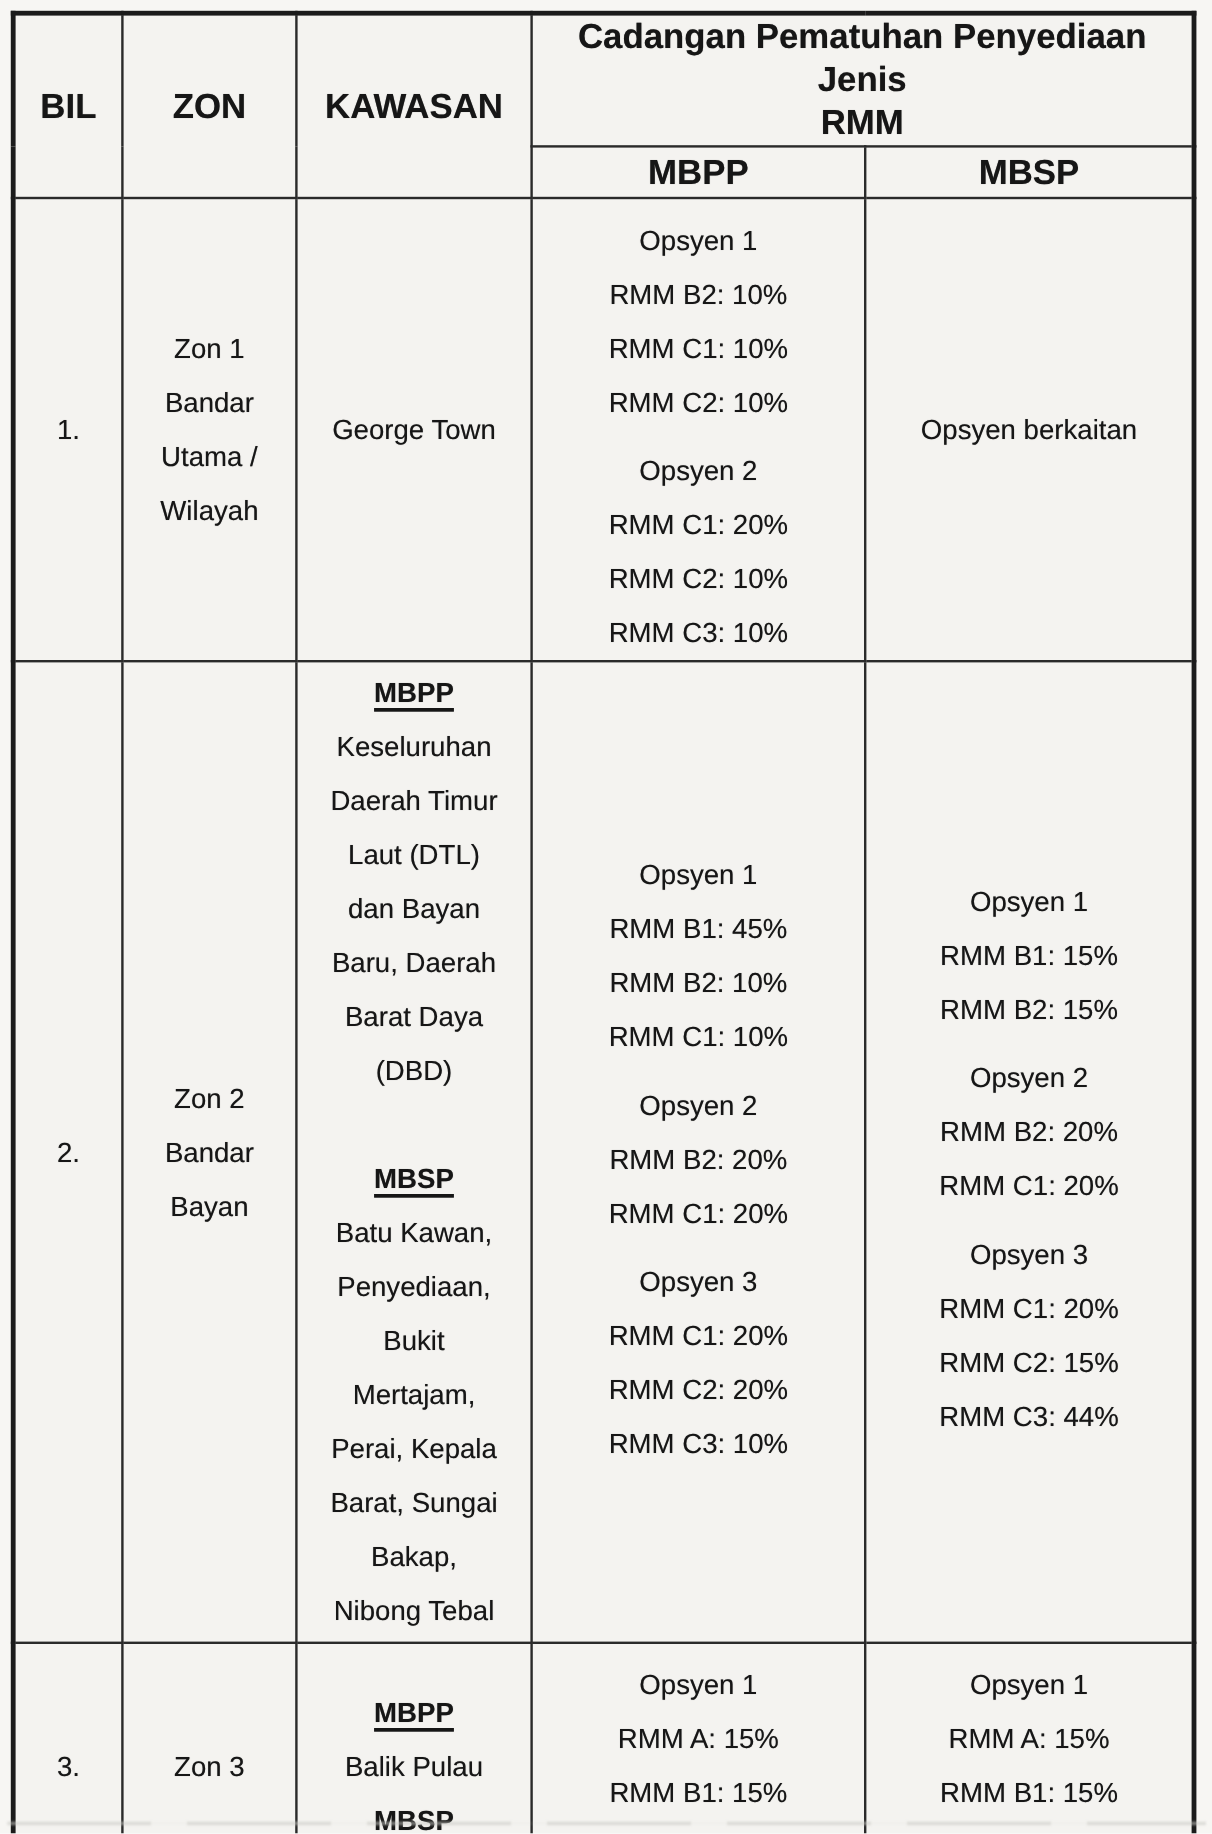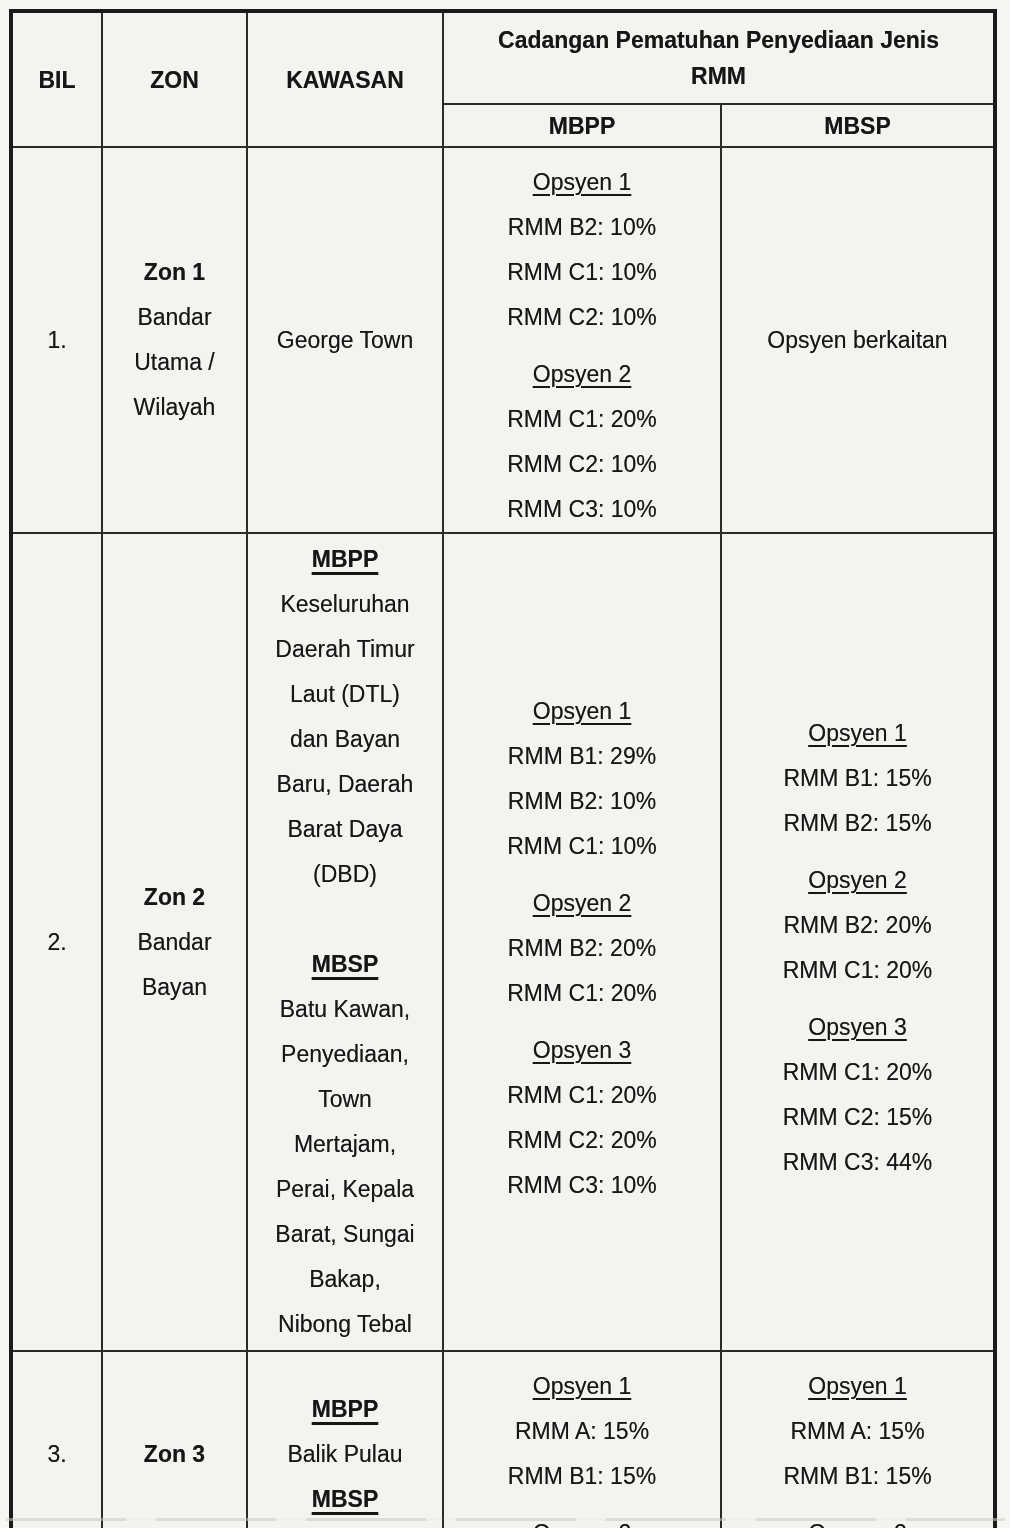--- a/index.html
+++ b/index.html
@@ -25,29 +25,29 @@
     vertical-align:middle;
     text-align:center;
     overflow:hidden;
   }
   tr.h1{height:93px;}
   tr.h2{height:43px;}
   tr.r1{height:364px;}
   tr.r2{height:818px;}
   tr.r3{height:176px;}
   .hdr{
-    font-weight:bold;font-size:23px;line-height:36px;
+    font-weight:bold;font-size:29px;line-height:36px;
     text-shadow:0 0 .6px rgba(10,10,10,.55);
   }
   .line{
     font-size:23px;line-height:45px;white-space:nowrap;
     text-shadow:0 0 .6px rgba(10,10,10,.5);
   }
-  .b{font-weight:bold;}
-  .u{text-decoration:underline;text-underline-offset:4px;text-decoration-thickness:2px;margin-top:12px;}
+  .b{font-weight:normal;}
+  .u{text-underline-offset:4px;text-decoration-thickness:2px;margin-top:12px;}
   .bu{
     font-weight:bold;
     text-decoration:underline;text-underline-offset:5px;text-decoration-thickness:2.5px;
   }
   .gap{height:45px;}
   .artifact{
     position:absolute;left:6px;top:1518px;width:999px;height:3px;
     background:repeating-linear-gradient(90deg,#c9c9c4 0 120px,rgba(201,201,196,.15) 120px 150px);
     opacity:.55;filter:blur(.7px);
   }
@@ -133,30 +133,30 @@
         <div class="line">Daerah Timur</div>
         <div class="line">Laut (DTL)</div>
         <div class="line">dan Bayan</div>
         <div class="line">Baru, Daerah</div>
         <div class="line">Barat Daya</div>
         <div class="line">(DBD)</div>
         <div class="gap"></div>
         <div class="line bu">MBSP</div>
         <div class="line">Batu Kawan,</div>
         <div class="line">Penyediaan,</div>
-        <div class="line">Town</div>
+        <div class="line">Bukit</div>
         <div class="line">Mertajam,</div>
         <div class="line">Perai, Kepala</div>
         <div class="line">Barat, Sungai</div>
         <div class="line">Bakap,</div>
         <div class="line">Nibong Tebal</div>
       </td>
       <td>
         <div class="line u">Opsyen 1</div>
-        <div class="line">RMM B1: 29%</div>
+        <div class="line">RMM B1: 45%</div>
         <div class="line">RMM B2: 10%</div>
         <div class="line">RMM C1: 10%</div>
         <div class="line u">Opsyen 2</div>
         <div class="line">RMM B2: 20%</div>
         <div class="line">RMM C1: 20%</div>
         <div class="line u">Opsyen 3</div>
         <div class="line">RMM C1: 20%</div>
         <div class="line">RMM C2: 20%</div>
         <div class="line">RMM C3: 10%</div>
       </td>

